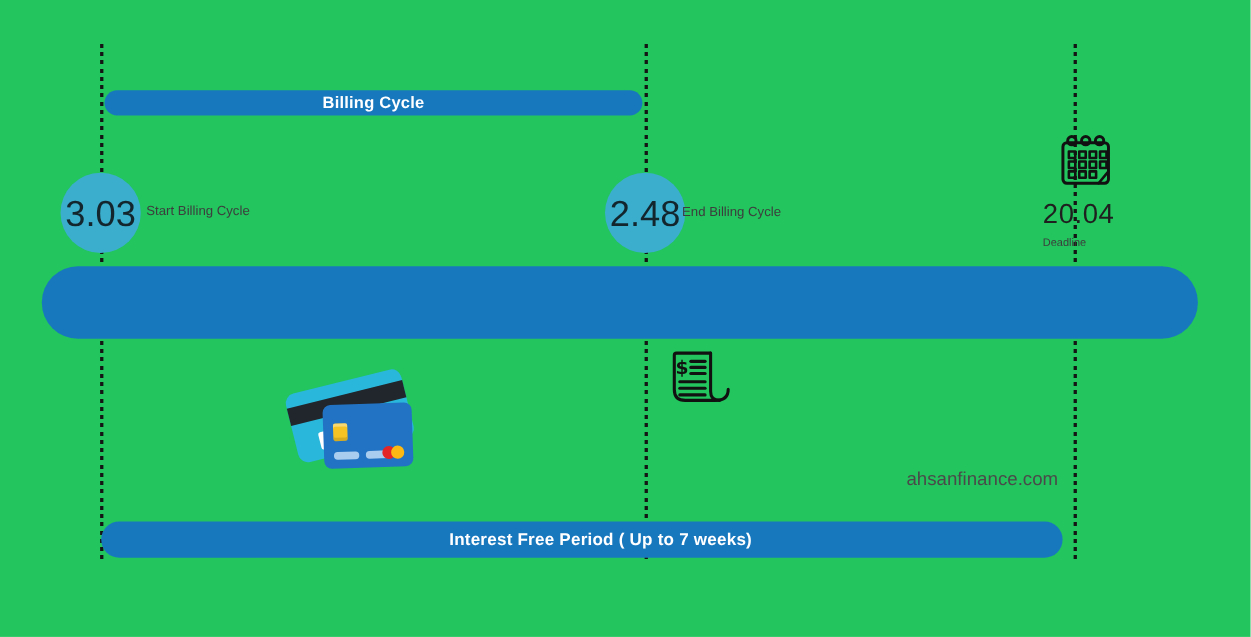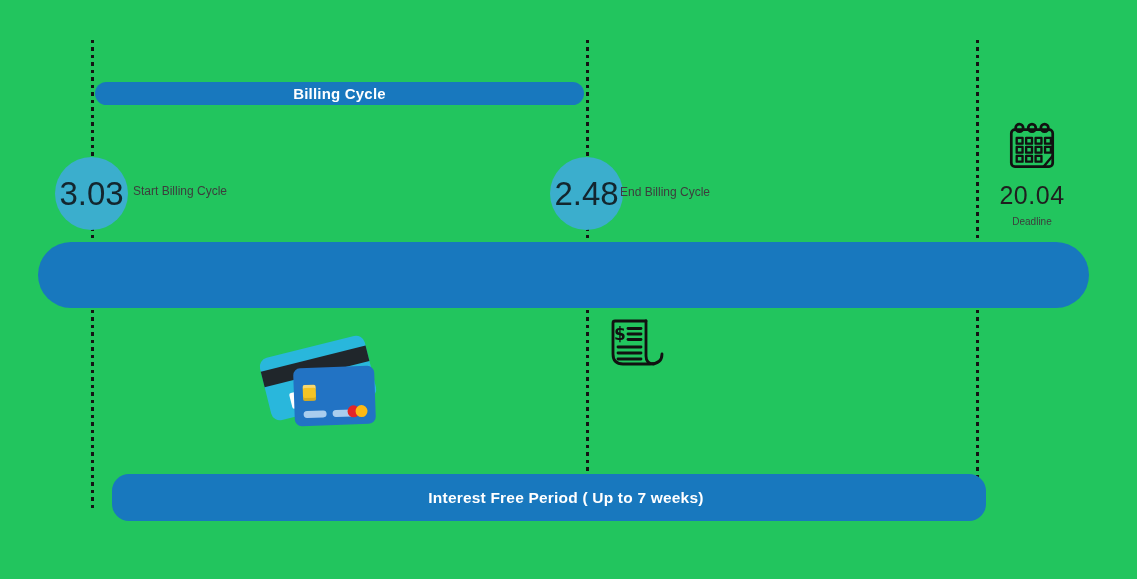--- a/index.html
+++ b/index.html
@@ -40,34 +40,34 @@
     color:var(--text-dark);font-size:33px;
   }
   .circle.c1{left:55px;top:157px;}
   .circle.c2{left:550px;top:157px;}
 
   .mlabel{position:absolute;font-size:12px;color:var(--text-gray);}
   .mlabel.l1{left:133px;top:184px;}
   .mlabel.l2{left:620px;top:185px;}
 
   
-  .deadline{position:absolute;left:993px;top:118px;width:78px;text-align:center;}
+  .deadline{position:absolute;left:948px;top:118px;width:78px;text-align:left;}
   .deadline .cal{display:block;margin:0 auto;}
   .deadline .ddate{font-size:25px;color:#1f1f1f;margin-top:9px;letter-spacing:.5px;}
   .deadline .dlabel{font-size:10px;color:var(--text-gray);margin-top:6px;}
 
   
   .bigbar{
     position:absolute;left:38px;top:242px;width:1051px;height:66px;border-radius:33px;
     background:var(--bar-blue);
   }
 
   
   .bottombar{
-    position:absolute;left:112px;top:474px;width:874px;height:47px;border-radius:17px;
+    position:absolute;left:92px;top:474px;width:874px;height:33px;border-radius:17px;
     background:var(--bar-blue);display:flex;align-items:center;justify-content:center;padding-left:34px;
   }
   .bottombar span{color:#ffffff;font-size:15.5px;font-weight:700;letter-spacing:.2px;}
 
   
   .cards{position:absolute;left:256px;top:330px;width:130px;height:102px;}
   .card-back{
     position:absolute;left:8px;top:16px;width:108px;height:64px;border-radius:9px;
     background:#29b7dc;transform:rotate(-14deg);
   }
@@ -158,18 +158,19 @@
     <path d="M46,5 V40 Q46,48 54,48"></path>
     <text x="14" y="24" font-size="17" font-family="DejaVu Sans, sans-serif" font-weight="bold" fill="#111111" stroke="none">$</text>
     <line x1="28" y1="12.5" x2="41" y2="12.5"></line>
     <line x1="28" y1="18" x2="41" y2="18"></line>
     <line x1="28" y1="23.5" x2="41" y2="23.5"></line>
     <line x1="18" y1="31" x2="41" y2="31"></line>
     <line x1="18" y1="37" x2="41" y2="37"></line>
     <line x1="18" y1="43" x2="41" y2="43"></line>
   </svg>
 
+  <div class="website">ahsanfinance.com</div>
 
   <div class="bottombar">
     <span>Interest Free Period ( Up to 7 weeks)</span>
   </div>
 
 </div>
 
 </body></html>

